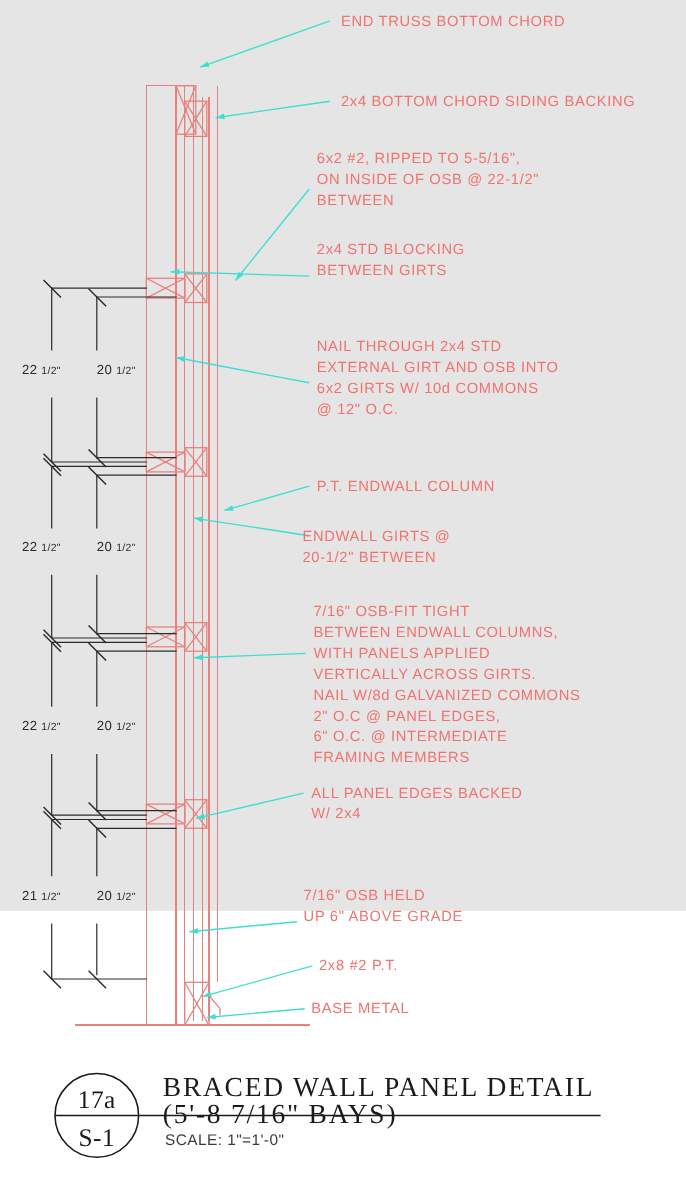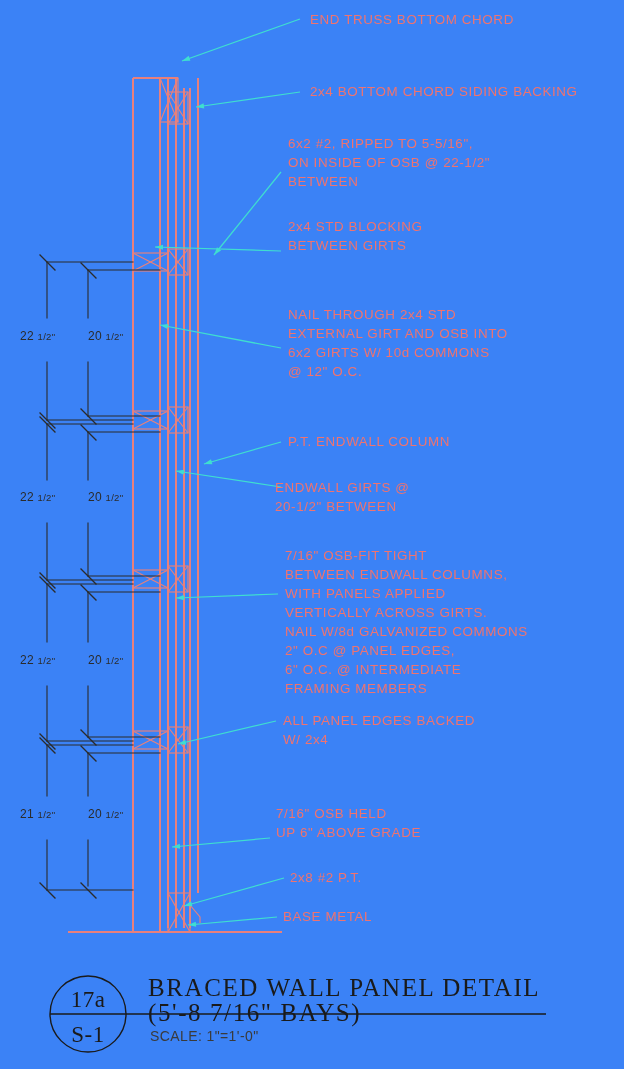--- a/index.html
+++ b/index.html
@@ -1,18 +1,18 @@
 <!DOCTYPE html>
 <html><head>
 <meta charset="utf-8">
 <style>
   html,body{margin:0;padding:0;background:#ffffff;}
   body{width:624px;height:1083px;overflow:hidden;
        font-family:"Liberation Sans",sans-serif;}
-  #sheet{position:relative;width:624px;height:1069px;background:#3b82f6;}
+  #sheet{position:relative;width:624px;height:828px;background:#e5e5e5;}
   svg{position:absolute;left:0;top:0;}
   .anno{font-family:"Liberation Sans",sans-serif;font-size:13.4px;
         letter-spacing:.6px;fill:#f0736f;}
   .dimtxt{font-family:"Liberation Sans",sans-serif;font-size:12px;
           letter-spacing:.3px;fill:#2b2b2b;}
   .dimtxt .sm{font-size:9.5px;}
   .ttl{font-family:"Liberation Serif",serif;font-size:25px;
        letter-spacing:1.6px;fill:#1a1a1a;}
   .bub{font-family:"Liberation Serif",serif;font-size:23px;
        letter-spacing:.5px;fill:#1a1a1a;text-anchor:middle;}

